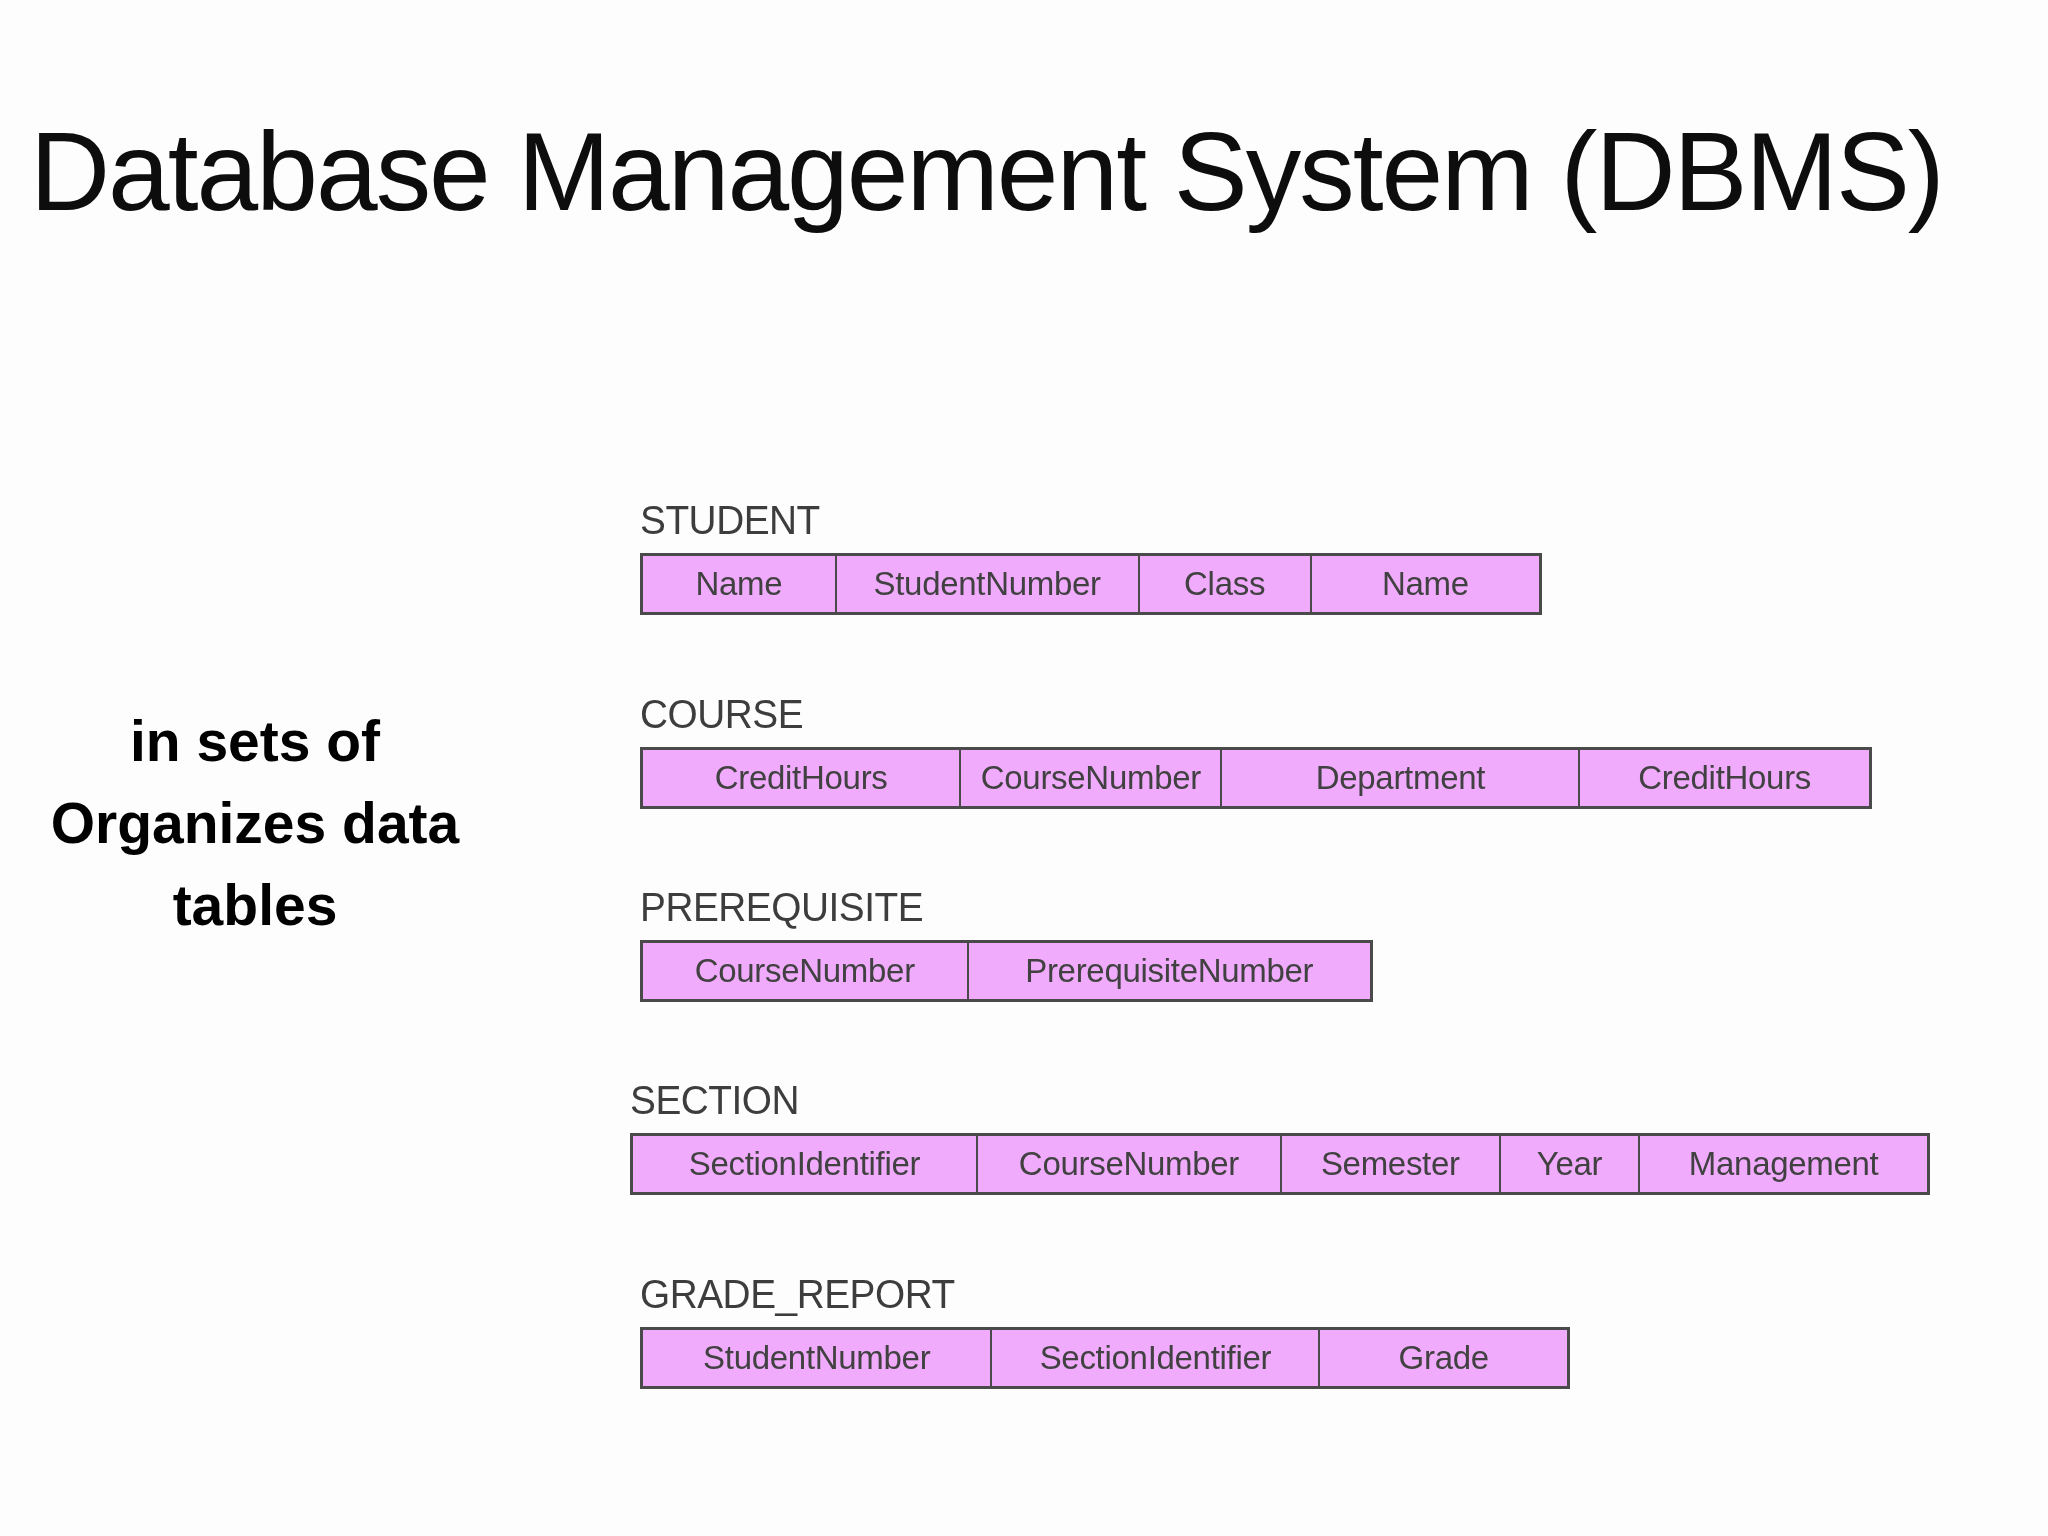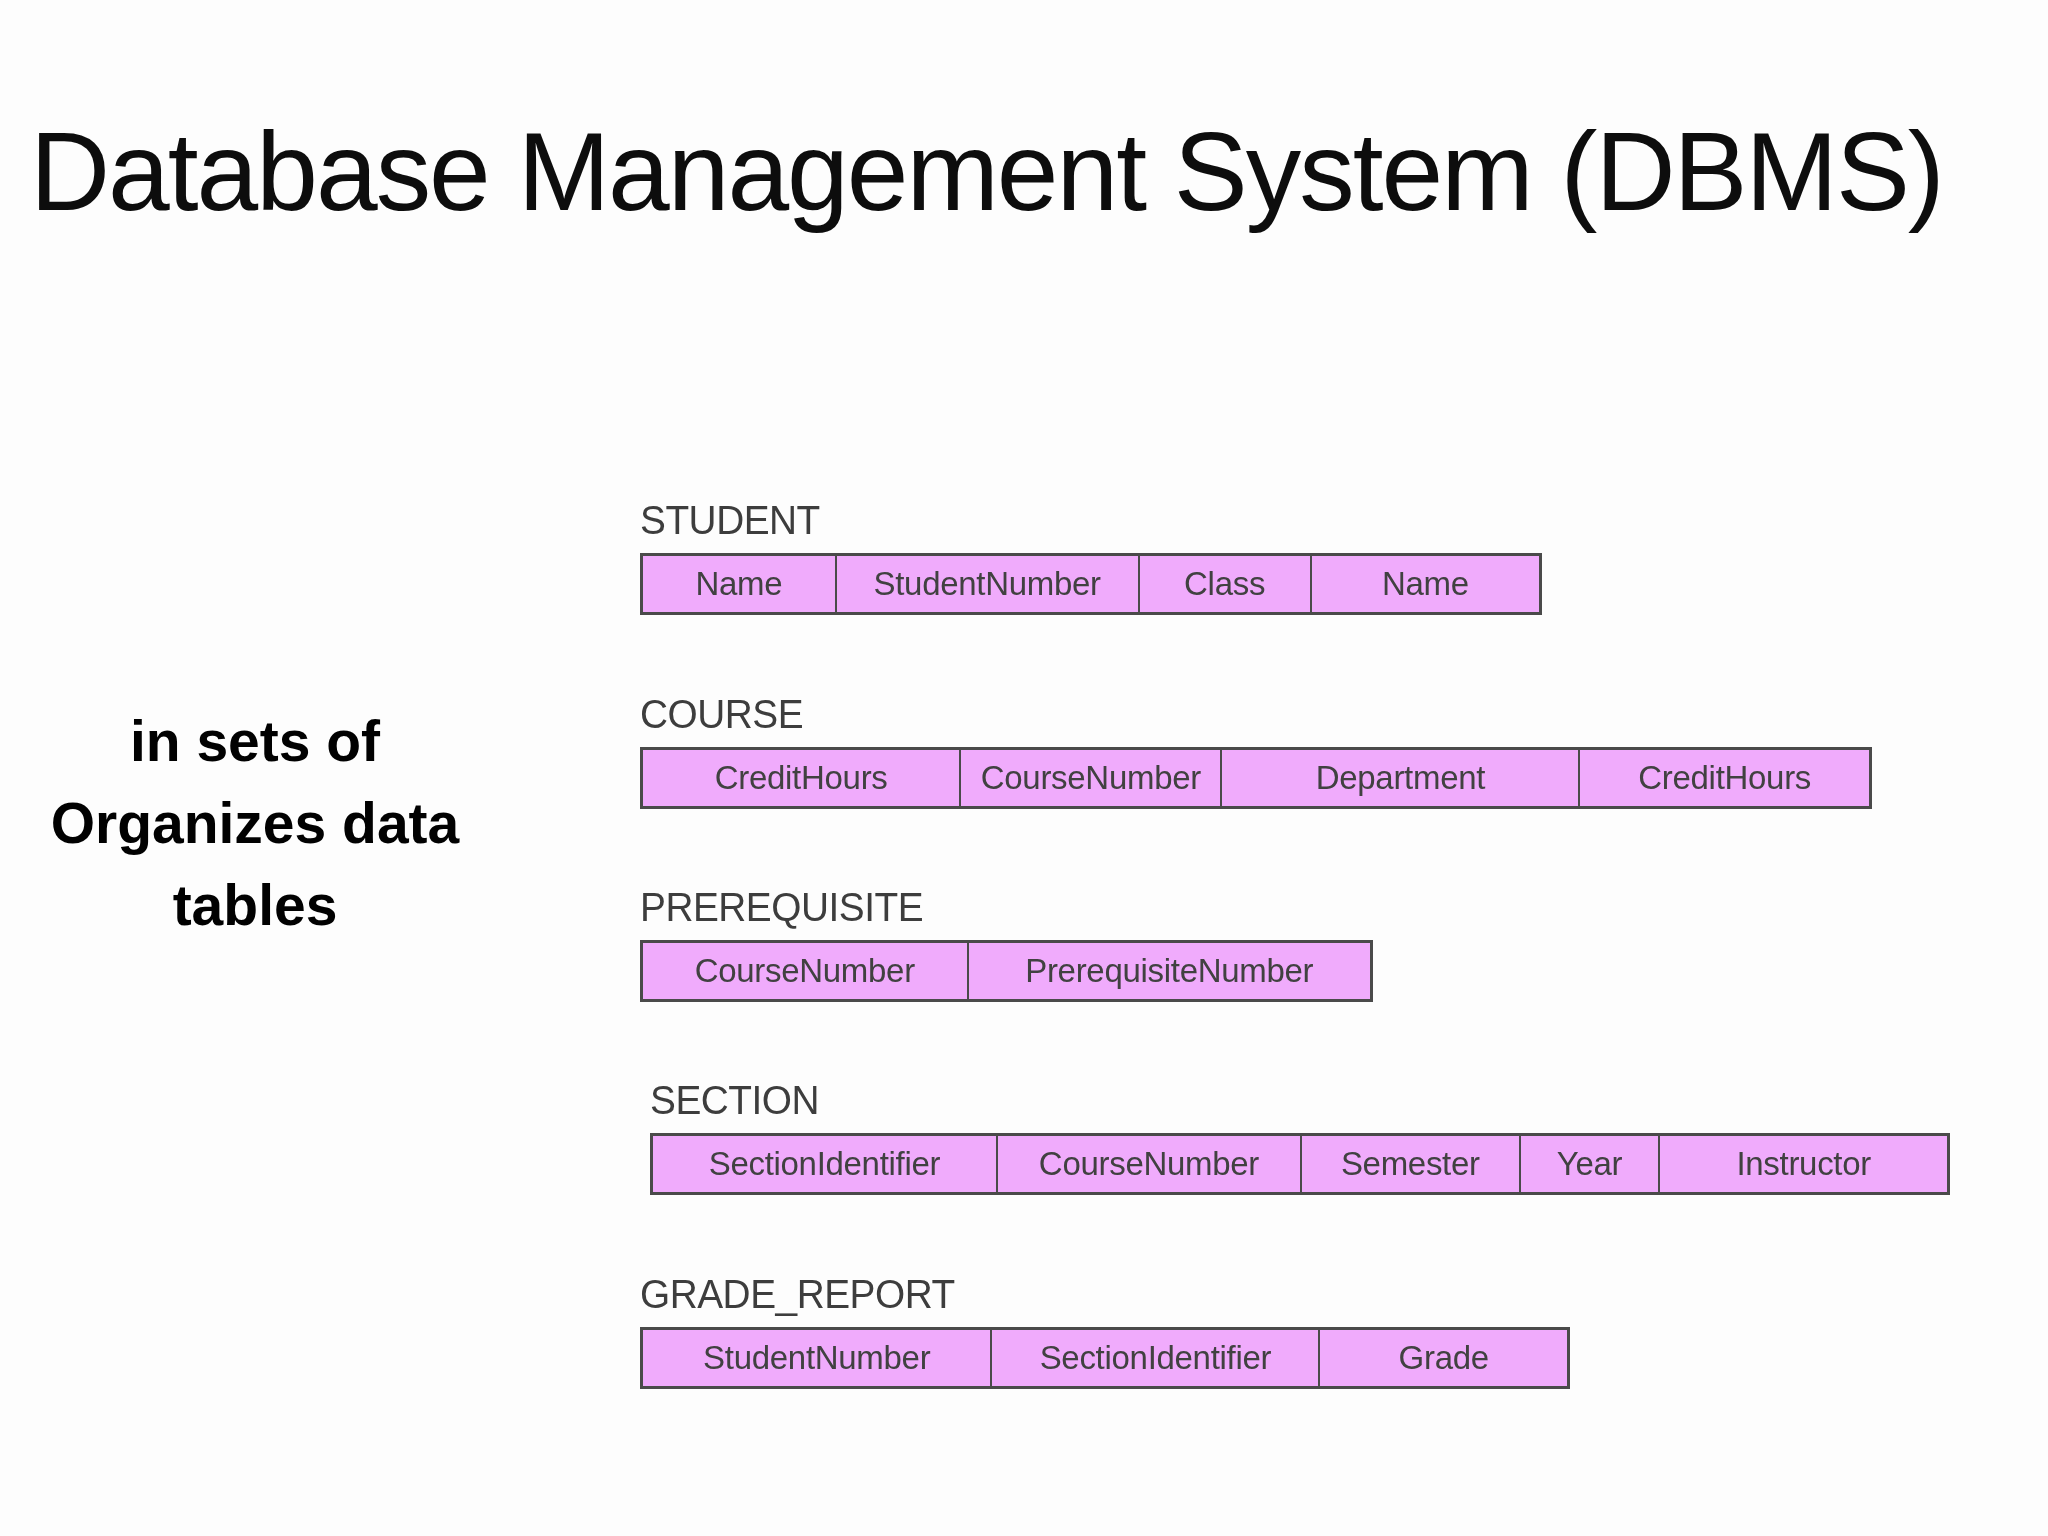--- a/index.html
+++ b/index.html
@@ -116,28 +116,28 @@
   </div>
 
   <div class="schema" style="top:883px; left:640px; width:733px;">
     <div class="schema-label">PREREQUISITE</div>
     <div class="schema-row">
       <div class="schema-cell" style="width:44.5%">CourseNumber</div>
       <div class="schema-cell" style="width:55.5%">PrerequisiteNumber</div>
     </div>
   </div>
 
-  <div class="schema" style="top:1076px; left:630px; width:1300px;margin-left:20px;">
+  <div class="schema" style="top:1076px; left:630px; width:1300px;">
     <div class="schema-label">SECTION</div>
     <div class="schema-row">
       <div class="schema-cell" style="width:26.5%">SectionIdentifier</div>
       <div class="schema-cell" style="width:23.5%">CourseNumber</div>
       <div class="schema-cell" style="width:16.9%">Semester</div>
       <div class="schema-cell" style="width:10.8%">Year</div>
-      <div class="schema-cell" style="width:22.3%">Instructor</div>
+      <div class="schema-cell" style="width:22.3%">Management</div>
     </div>
   </div>
 
   <div class="schema" style="top:1270px; left:640px; width:930px;">
     <div class="schema-label">GRADE_REPORT</div>
     <div class="schema-row">
       <div class="schema-cell" style="width:37.6%">StudentNumber</div>
       <div class="schema-cell" style="width:35.5%">SectionIdentifier</div>
       <div class="schema-cell" style="width:26.9%">Grade</div>
     </div>

